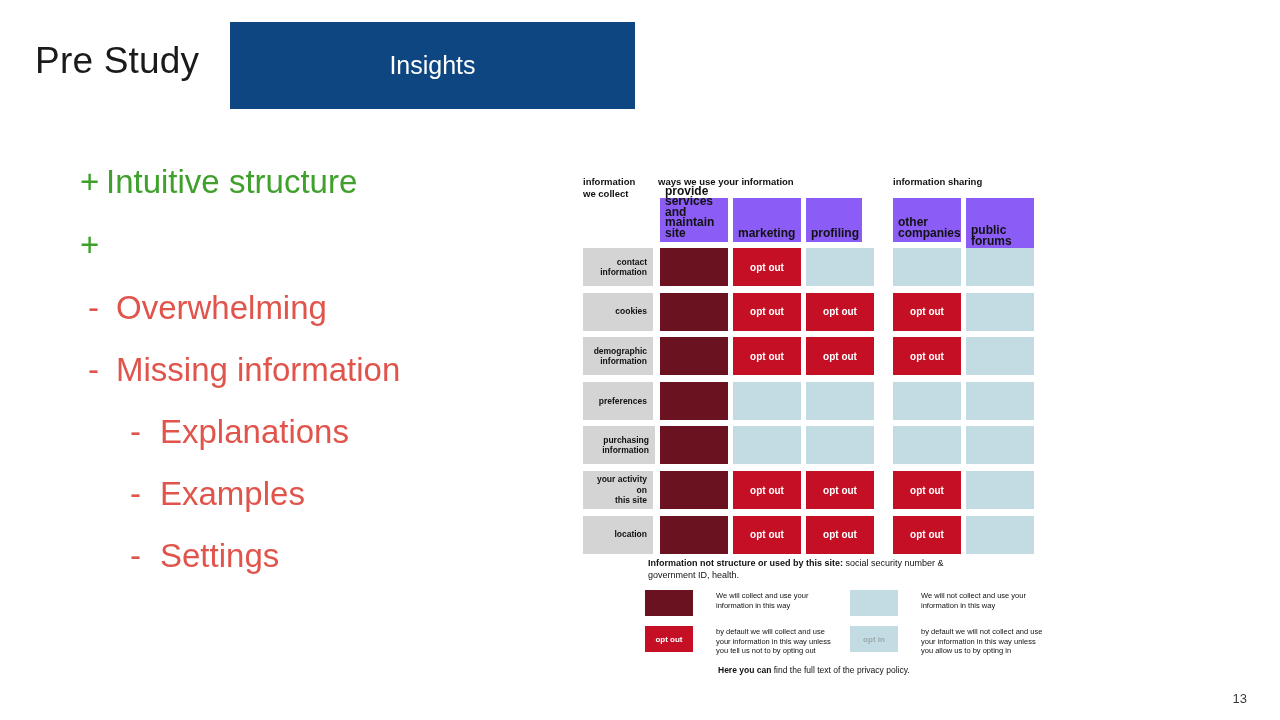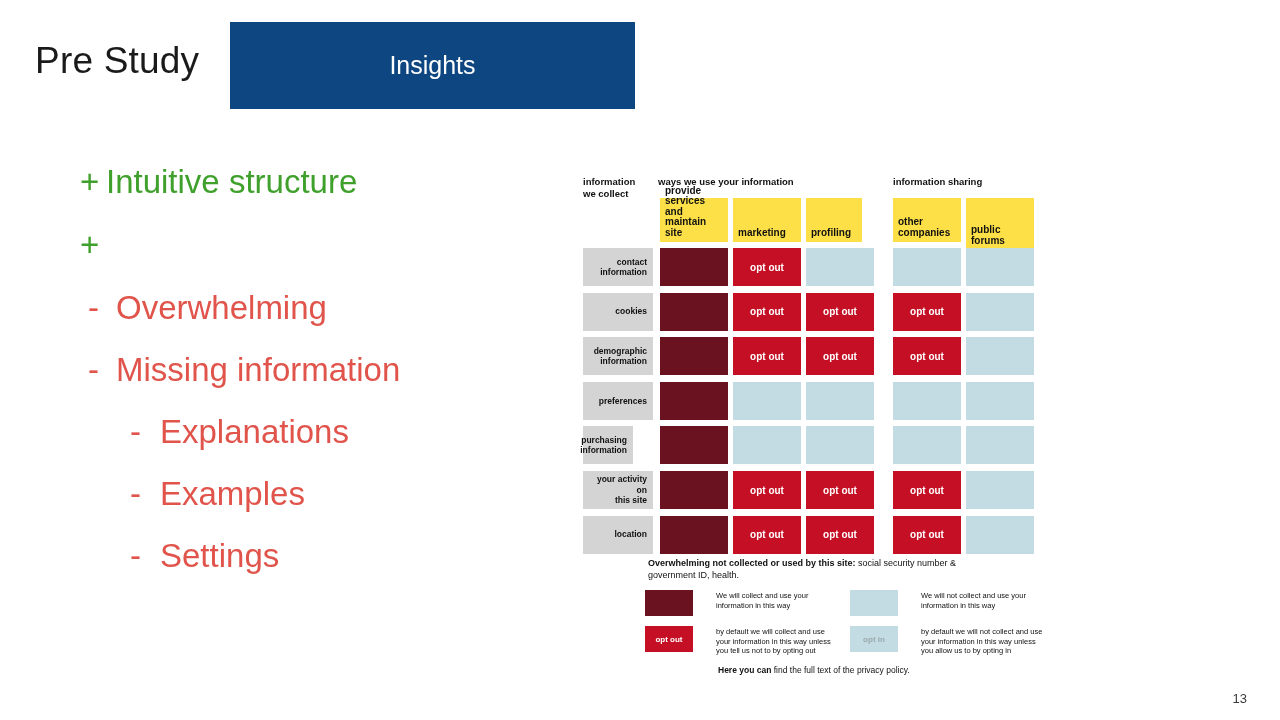--- a/index.html
+++ b/index.html
@@ -84,22 +84,22 @@
     font-weight: bold;
     color: #111;
     line-height: 11.5px;
   }
   #grp-collect   { left: 0px;   top: 0px;  width: 70px; }
   #grp-use       { left: 75px;  top: 0px;  width: 230px; }
   #grp-sharing   { left: 310px; top: 0px;  width: 145px; }
 
   .col-header {
     position: absolute;
-    background: #fde047;
-    font-size: 10px;
+    background: #8b5cf6;
+    font-size: 12px;
     font-weight: bold;
     color: #111;
     line-height: 10.5px;
     padding: 4px 5px 4px 5px;
     box-sizing: border-box;
     display: flex;
     align-items: flex-end;
   }
 
   .row-label {
@@ -265,41 +265,41 @@
       <div class="cell cell-optout" style="left: 150px; top: 161.2px; width: 68px; height: 38px;">opt out</div>
       <div class="cell cell-optout" style="left: 223px; top: 161.2px; width: 68px; height: 38px;">opt out</div>
       <div class="cell cell-optout" style="left: 310px; top: 161.2px; width: 68px; height: 38px;">opt out</div>
       <div class="cell cell-notuse" style="left: 383px; top: 161.2px; width: 68px; height: 38px;"></div>
       <div class="row-label" style="left: 0px; top: 205.8px; width: 70px; height: 38px;">preferences</div>
       <div class="cell cell-collect" style="left: 77px; top: 205.8px; width: 68px; height: 38px;"></div>
       <div class="cell cell-notuse" style="left: 150px; top: 205.8px; width: 68px; height: 38px;"></div>
       <div class="cell cell-notuse" style="left: 223px; top: 205.8px; width: 68px; height: 38px;"></div>
       <div class="cell cell-notuse" style="left: 310px; top: 205.8px; width: 68px; height: 38px;"></div>
       <div class="cell cell-notuse" style="left: 383px; top: 205.8px; width: 68px; height: 38px;"></div>
-      <div class="row-label" style="left: 0px; top: 250.4px; width: 50px; height: 38px;">purchasing<br>information</div>
+      <div class="row-label" style="left: 0px; top: 250.4px; width: 72px; height: 38px;">purchasing<br>information</div>
       <div class="cell cell-collect" style="left: 77px; top: 250.4px; width: 68px; height: 38px;"></div>
       <div class="cell cell-notuse" style="left: 150px; top: 250.4px; width: 68px; height: 38px;"></div>
       <div class="cell cell-notuse" style="left: 223px; top: 250.4px; width: 68px; height: 38px;"></div>
       <div class="cell cell-notuse" style="left: 310px; top: 250.4px; width: 68px; height: 38px;"></div>
       <div class="cell cell-notuse" style="left: 383px; top: 250.4px; width: 68px; height: 38px;"></div>
       <div class="row-label" style="left: 0px; top: 295px; width: 70px; height: 38px;">your activity on<br>this site</div>
       <div class="cell cell-collect" style="left: 77px; top: 295px; width: 68px; height: 38px;"></div>
       <div class="cell cell-optout" style="left: 150px; top: 295px; width: 68px; height: 38px;">opt out</div>
       <div class="cell cell-optout" style="left: 223px; top: 295px; width: 68px; height: 38px;">opt out</div>
       <div class="cell cell-optout" style="left: 310px; top: 295px; width: 68px; height: 38px;">opt out</div>
       <div class="cell cell-notuse" style="left: 383px; top: 295px; width: 68px; height: 38px;"></div>
       <div class="row-label" style="left: 0px; top: 339.6px; width: 70px; height: 38px;">location</div>
       <div class="cell cell-collect" style="left: 77px; top: 339.6px; width: 68px; height: 38px;"></div>
       <div class="cell cell-optout" style="left: 150px; top: 339.6px; width: 68px; height: 38px;">opt out</div>
       <div class="cell cell-optout" style="left: 223px; top: 339.6px; width: 68px; height: 38px;">opt out</div>
       <div class="cell cell-optout" style="left: 310px; top: 339.6px; width: 68px; height: 38px;">opt out</div>
       <div class="cell cell-notuse" style="left: 383px; top: 339.6px; width: 68px; height: 38px;"></div>
     </div>
 
-  <div id="not-collected"><b>Overwhelming not collected or used by this site:</b><span> social security number &amp; government ID, health.</span></div>
+  <div id="not-collected"><b>Information not structure or used by this site:</b><span> social security number &amp; government ID, health.</span></div>
 
   <div id="legend">
       <div class="legend-item" id="lg-0">
         <div class="legend-swatch sw-collect"></div>
         <div class="legend-text">We will collect and use your information in this way</div>
       </div>
       <div class="legend-item" id="lg-1">
         <div class="legend-swatch sw-notuse"></div>
         <div class="legend-text">We will not collect and use your information in this way</div>
       </div>

